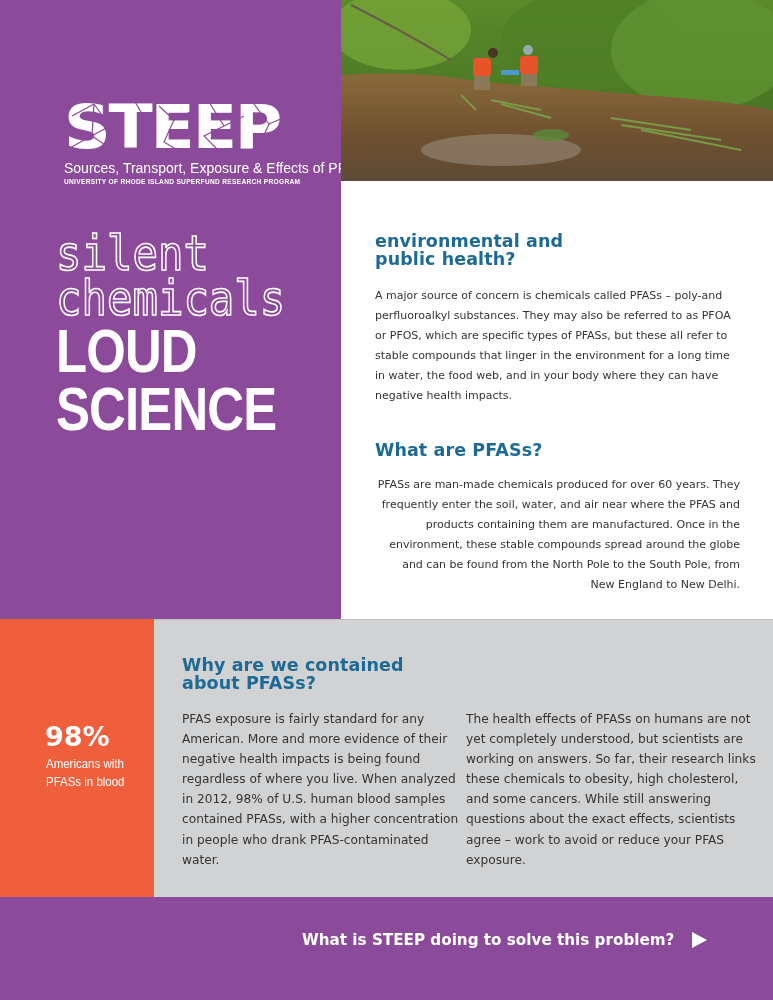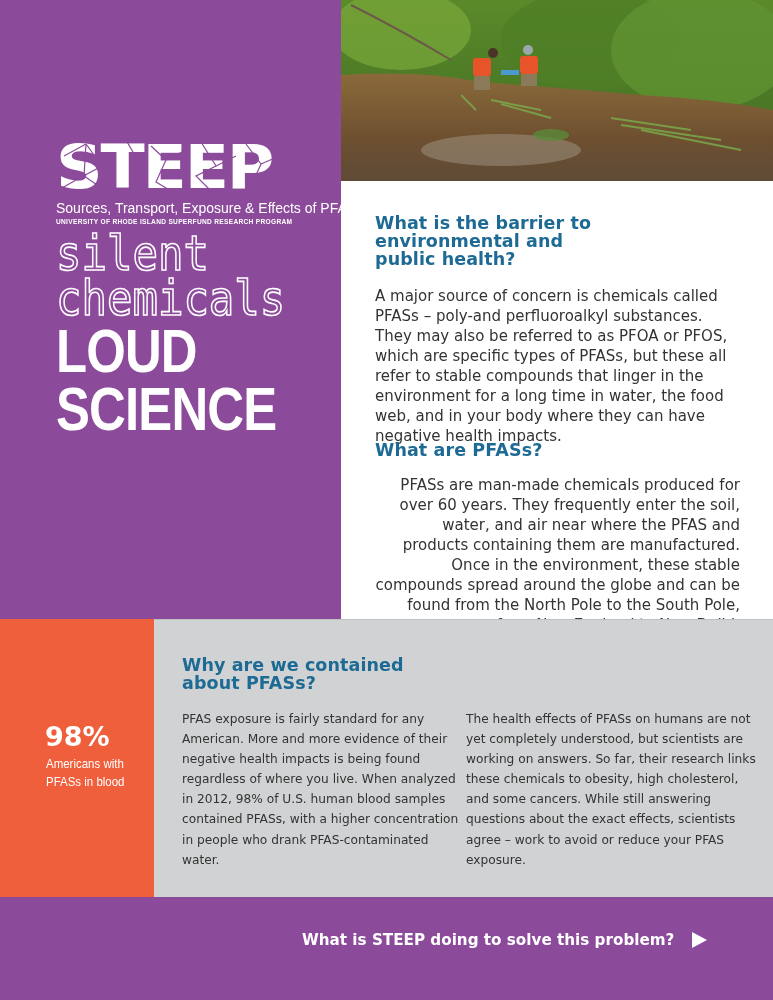--- a/index.html
+++ b/index.html
@@ -1,20 +1,20 @@
 <!DOCTYPE html>
 <html><head>
   <meta charset="utf-8">
   <style>
     * { box-sizing: border-box; margin: 0; padding: 0; }
     html, body { width: 773px; height: 1000px; overflow: hidden; background: #ffffff; }
     body { position: relative; font-family: "DejaVu Sans", sans-serif; }
 
     .left-panel { position: absolute; left: 0; top: 0; width: 341px; height: 619px; background: #8c4a9b; }
-    .logo-wrap { position: absolute; left: 56px; top: 96px; width: 270px; margin-top: 40px; }
+    .logo-wrap { position: absolute; left: 64px; top: 96px; width: 270px; }
     .logo-text {
       font-family: "DejaVu Sans", sans-serif; font-weight: 900; font-size: 60px;
       color: #ffffff; letter-spacing: -2px; line-height: 62px; position: relative;
       transform: scaleX(1.08); transform-origin: left;
     }
     .logo-cracks { position: absolute; left: 0; top: 0; width: 240px; height: 62px; }
     .logo-sub1 { font-family: "Liberation Sans", sans-serif; color: #fff; font-size: 14px; margin-top: 2px; white-space: nowrap; }
     .logo-sub2 { font-family: "Liberation Sans", sans-serif; color: #fff; font-size: 6.6px; font-weight: bold; letter-spacing: 0.3px; margin-top: 2px; white-space: nowrap; }
 
     .tagline { position: absolute; left: 56px; top: 230px; }
@@ -29,21 +29,21 @@
     }
 
     .photo { position: absolute; left: 341px; top: 0; width: 432px; height: 181px; overflow: hidden; }
     .photo svg { width: 100%; height: 100%; display: block; }
 
     .section-h {
       font-family: "DejaVu Sans", sans-serif; font-weight: bold; color: #1d6a94;
       font-size: 17.5px; line-height: 18px; letter-spacing: 0.1px;
     }
     .body-text {
-      font-family: "DejaVu Sans", sans-serif; color: #333333; font-size: 15px; line-height: 20px;
+      font-family: "DejaVu Sans", sans-serif; color: #333333; font-size: 11px; line-height: 20px;
     }
     .barrier { position: absolute; left: 375px; top: 214px; width: 360px; }
     .barrier .body-text { margin-top: 18px; }
     .pfas { position: absolute; left: 375px; top: 441px; width: 365px; }
     .pfas .body-text { margin-top: 16px; text-align: right; }
 
     .gray-band { position: absolute; left: 154px; top: 619px; width: 619px; height: 278px; background: #d1d2d4; border-top: 1px solid #bfc0c2; }
     .orange-block { position: absolute; left: 0; top: 619px; width: 154px; height: 278px; background: #f05f3c; }
     .stat-big { position: absolute; left: 45px; top: 721px; font-family: "DejaVu Sans", sans-serif; font-weight: bold; font-size: 27px; color: #fff; }
     .stat-label { position: absolute; left: 46px; top: 755px; font-family: "Liberation Sans", sans-serif; font-size: 13.5px; line-height: 18px; color: #fff; transform: scaleX(0.85); transform-origin: left; white-space: nowrap; }
@@ -125,21 +125,21 @@
     <circle cx="152" cy="53" r="5" fill="#4a3426"></circle>
     <rect x="179" y="56" width="18" height="18" rx="3" fill="#e8542a"></rect>
     <rect x="180" y="74" width="16" height="12" fill="#8a7a5a"></rect>
     <circle cx="187" cy="50" r="5" fill="#9aa8b0"></circle>
     <rect x="160" y="70" width="18" height="5" fill="#4a9ad0"></rect>
   </svg>
 </div>
 
 <div class="barrier">
   <h2 class="section-h">
-    <span>What is the barrier to</span><br>
+    <br>
     <span>environmental and</span><br>
     <span>public health?</span>
   </h2>
   <p class="body-text">A major source of concern is chemicals called PFASs – poly-and perfluoroalkyl substances. They may also be referred to as PFOA or PFOS, which are specific types of PFASs, but these all refer to stable compounds that linger in the environment for a long time in water, the food web, and in your body where they can have negative health impacts.</p>
 </div>
 
 <div class="pfas">
   <h2 class="section-h">What are PFASs?</h2>
   <p class="body-text">PFASs are man-made chemicals produced for over 60 years. They frequently enter the soil, water, and air near where the PFAS and products containing them are manufactured. Once in the environment, these stable compounds spread around the globe and can be found from the North Pole to the South Pole, from New England to New Delhi.</p>
 </div>

